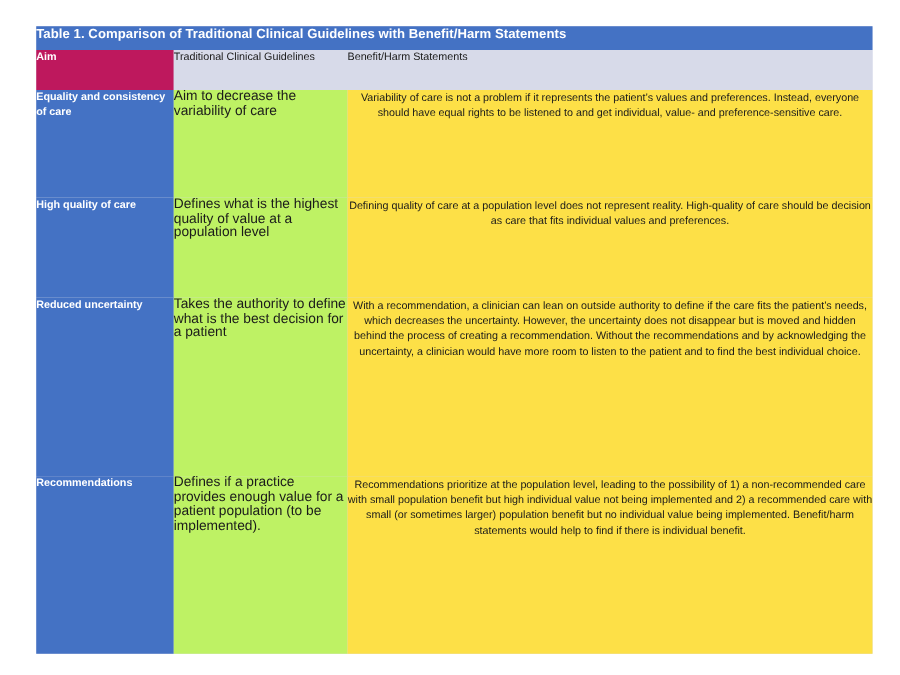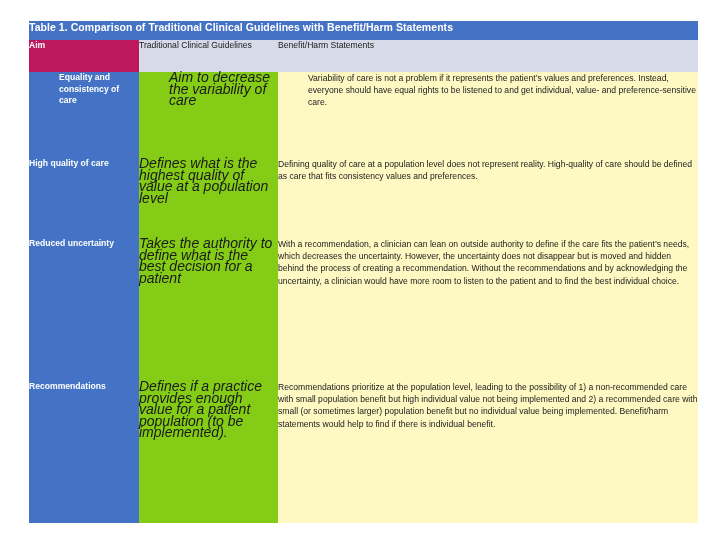--- a/index.html
+++ b/index.html
@@ -73,41 +73,41 @@
     background: #4472C4;
     color: #ffffff;
     font-weight: bold;
     font-size: 8.6px;
     padding: 6px 5px 4px 7px;
     line-height: 11.5px;
     border-top: 1.5px solid #ffffff;
     border-right: 1.5px solid #ffffff;
   }
   .mid-cell {
-    background: #84cc16;
+    background: #bef264;
     color: #1a1a1a;
-    font-size: 14px;
+    font-size: 11px;
     padding: 6px 9px 4px 7px;
     line-height: 11.6px;
     border-top: 1.5px solid #ffffff;
     border-right: 1.5px solid #ffffff;
-    font-style: italic;
   }
   .wide-cell {
-    background: #fef9c3;
+    background: #fde047;
     color: #1a1a1a;
     font-size: 8.6px;
     padding: 6px 10px 4px 7px;
     line-height: 12.2px;
     border-top: 1.5px solid #ffffff;
+    text-align: center;
   }
 
   
   tr.r-header td { height: 32px; }
-  tr.r-1 td { height: 86px; padding-left: 30px; }
+  tr.r-1 td { height: 86px; }
   tr.r-2 td { height: 80px; }
   tr.r-3 td { height: 143px; }
   tr.r-4 td { height: 142px; }
 </style>
 </head>
 <body>
 
 <div id="table-wrap">
   <table class="guideline-table">
     <colgroup>
@@ -127,21 +127,21 @@
 
       <tr class="r-1">
         <td class="lbl-cell">Equality and consistency of care</td>
         <td class="mid-cell">Aim to decrease the variability of care</td>
         <td class="wide-cell">Variability of care is not a problem if it represents the patient’s values and preferences. Instead, everyone should have equal rights to be listened to and get individual, value- and preference-sensitive care.</td>
       </tr>
 
       <tr class="r-2">
         <td class="lbl-cell">High quality of care</td>
         <td class="mid-cell">Defines what is the highest quality of value at a population level</td>
-        <td class="wide-cell">Defining quality of care at a population level does not represent reality. High-quality of care should be defined as care that fits consistency values and preferences.</td>
+        <td class="wide-cell">Defining quality of care at a population level does not represent reality. High-quality of care should be decision as care that fits individual values and preferences.</td>
       </tr>
 
       <tr class="r-3">
         <td class="lbl-cell">Reduced uncertainty</td>
         <td class="mid-cell">Takes the authority to define what is the best decision for a patient</td>
         <td class="wide-cell">With a recommendation, a clinician can lean on outside authority to define if the care fits the patient’s needs, which decreases the uncertainty. However, the uncertainty does not disappear but is moved and hidden behind the process of creating a recommendation. Without the recommendations and by acknowledging the uncertainty, a clinician would have more room to listen to the patient and to find the best individual choice.</td>
       </tr>
 
       <tr class="r-4">
         <td class="lbl-cell">Recommendations</td>

